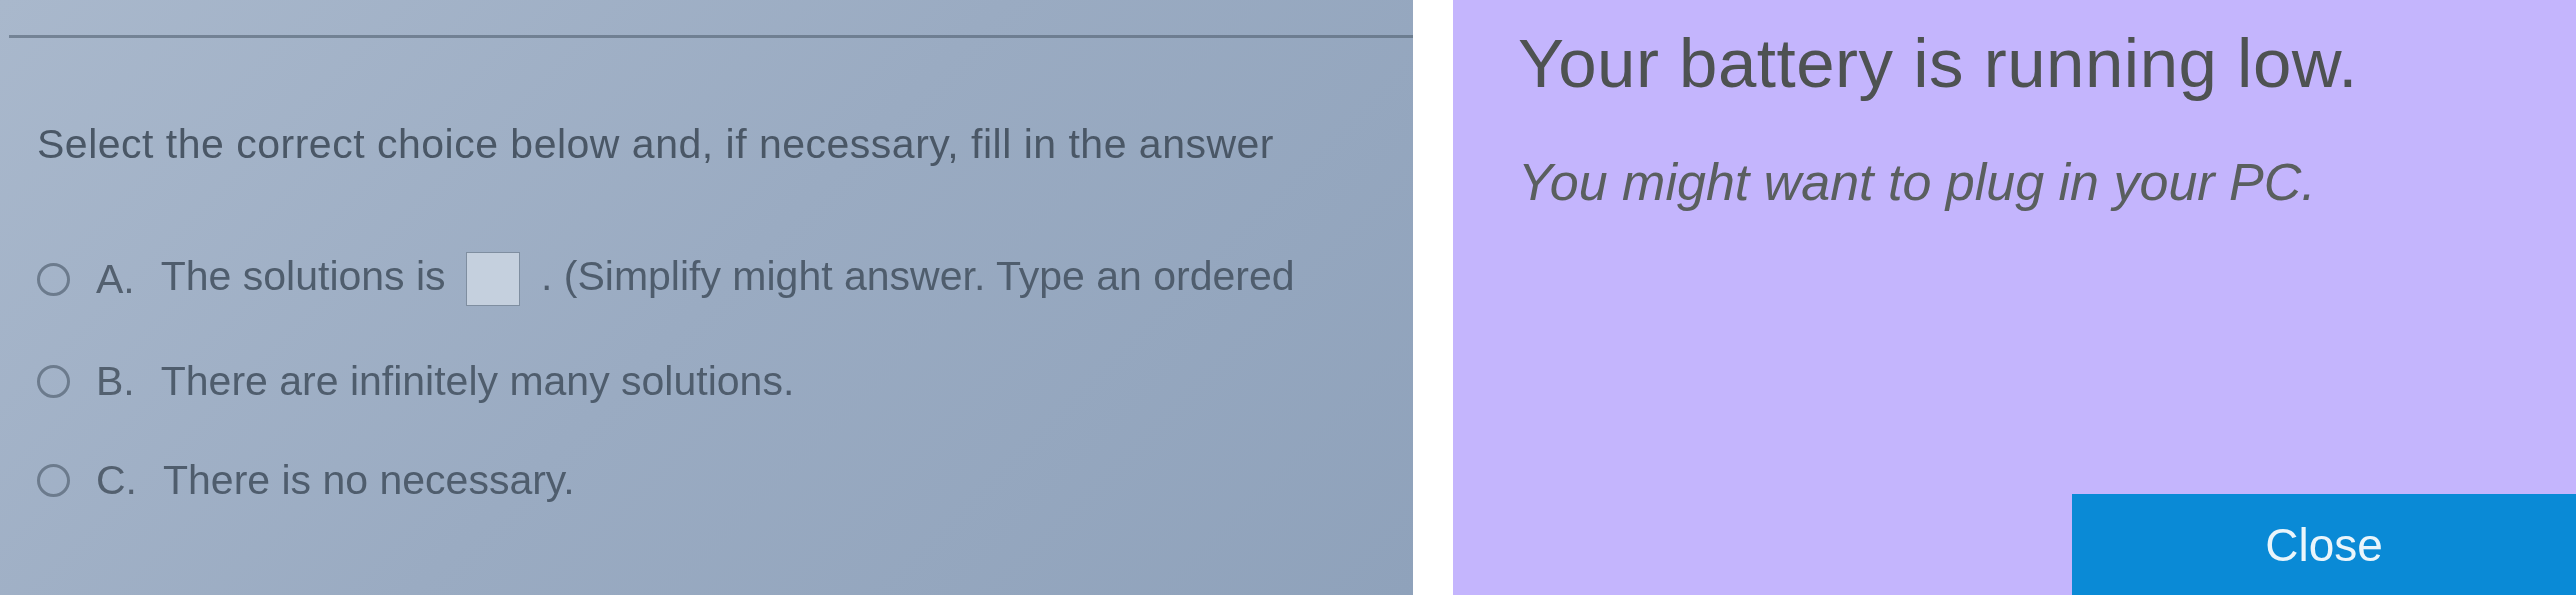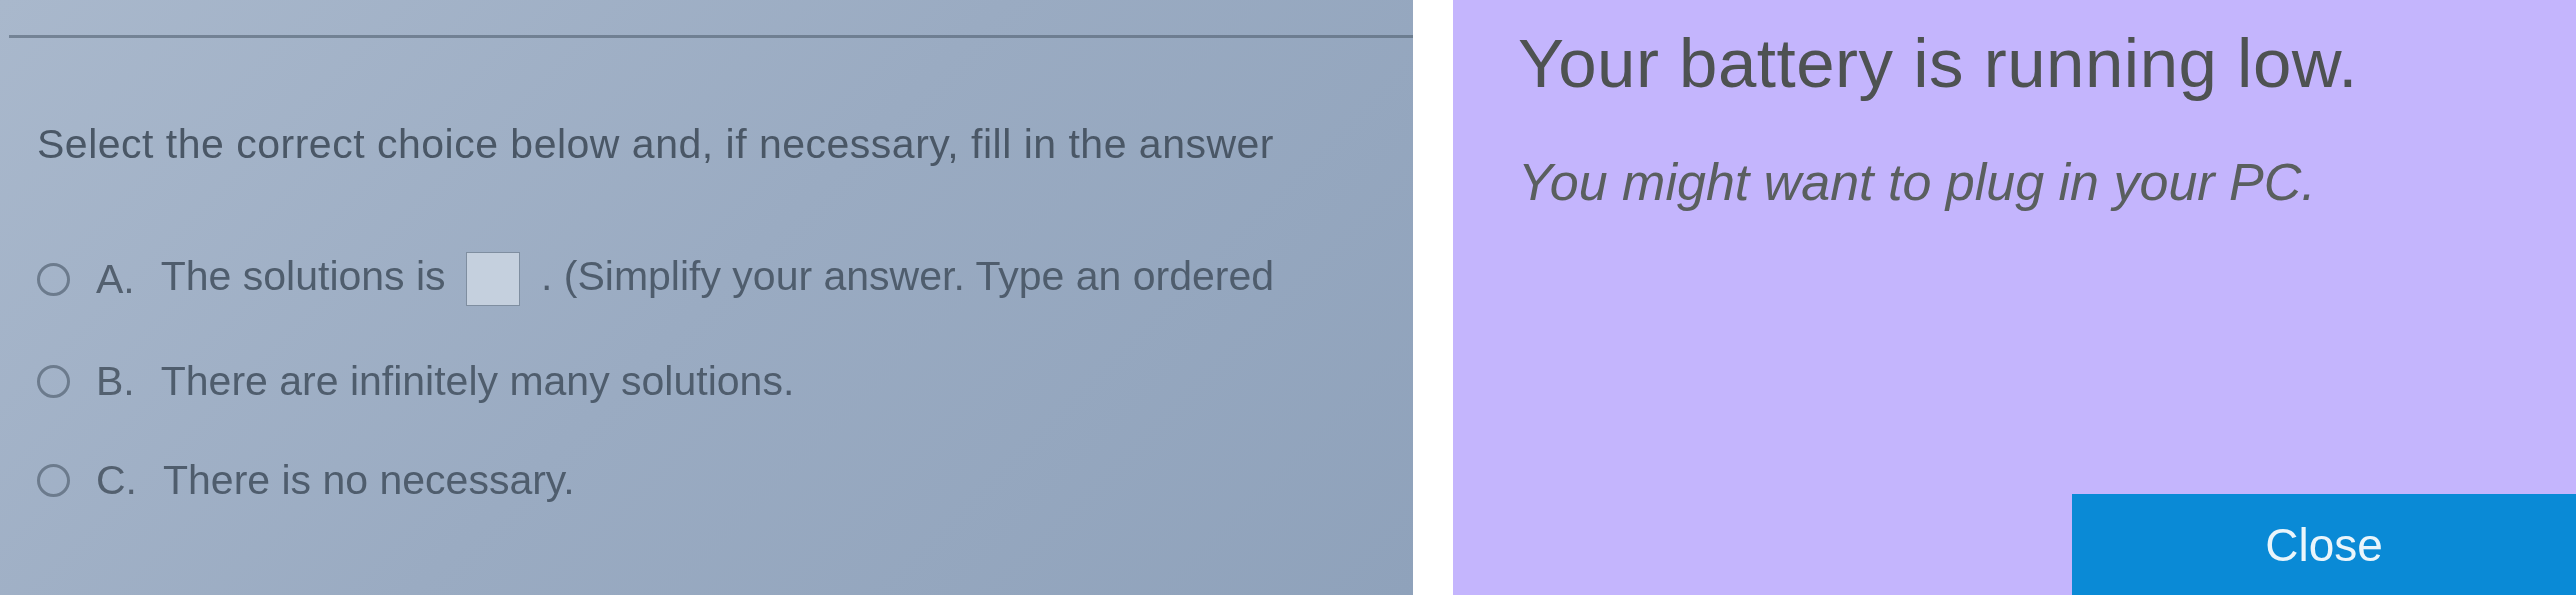--- a/index.html
+++ b/index.html
@@ -97,21 +97,21 @@
     <div class="instruction">Select the correct choice below and, if necessary, fill in the answer</div>
 
     <div class="options">
 
       <div class="option-row">
         <span class="radio"></span>
         <span class="opt-letter">A.</span>
         <span class="opt-text">
           <span>The solutions is</span>
           <span class="answer-box"></span>
-          <span>. (Simplify your answer. Type an ordered</span>
+          <span>. (Simplify might answer. Type an ordered</span>
         </span>
       </div>
 
       <div class="option-row">
         <span class="radio"></span>
         <span class="opt-letter">B.</span>
         <span class="opt-text">There are infinitely many solutions.</span>
       </div>
 
       <div class="option-row" style="margin-bottom:0;">

